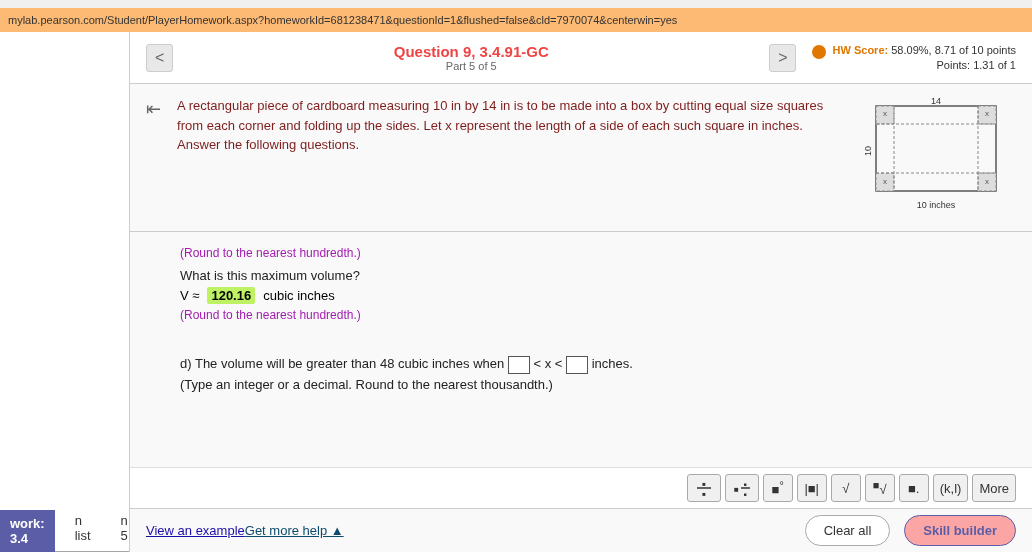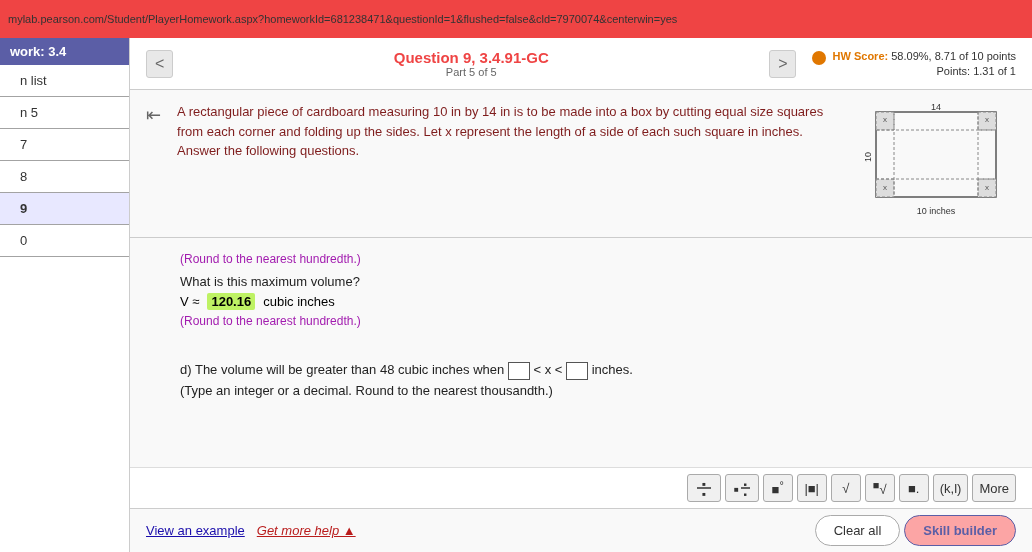--- a/index.html
+++ b/index.html
@@ -8,45 +8,47 @@
       font-size: 13px;
       background: #f0f0f0;
       width: 1032px;
       height: 552px;
       overflow: hidden;
       display: flex;
       flex-direction: column;
     }
     
     .browser-bar {
-      background: #ef4444;
+      background: #fdba74;
       padding: 3px 8px;
       font-size: 11px;
       color: #333;
       white-space: nowrap;
       overflow: hidden;
       text-overflow: ellipsis;
-      height: 38px;
-      display: flex;
-      align-items: center;
+      height: 24px;
+      display: flex;
+      align-items: center;
+      margin-top: 8px;
     }
     
     .main-container {
       display: flex;
       flex: 1;
       overflow: hidden;
     }
     
     .sidebar {
       width: 130px;
       background: #fff;
       border-right: 1px solid #ccc;
       display: flex;
-      flex-direction: column;
+      flex-direction: row;
       overflow-y: auto;
+      align-items: flex-end;
     }
     .sidebar-header {
       background: #5b5ea6;
       color: #fff;
       padding: 6px 10px;
       font-size: 13px;
       font-weight: bold;
     }
     .sidebar-item {
       padding: 8px 10px 8px 20px;
@@ -224,27 +226,26 @@
       display: flex;
       align-items: center;
       justify-content: space-between;
       padding: 6px 16px;
       background: #f9f9f9;
       border-top: 1px solid #ccc;
     }
     .bottom-left {
       display: flex;
       align-items: flex-start;
-      gap: 12px;
       font-size: 13px;
       color: #444;
     }
     .bottom-right {
       display: flex;
-      gap: 4px;
+      gap: 14px;
     }
     .btn-clear-all {
       padding: 7px 18px;
       border: 1px solid #aaa;
       background: #fff;
       border-radius: 18px;
       cursor: pointer;
       font-size: 13px;
       color: #333;
     }
@@ -426,21 +427,21 @@
 
         <button class="math-btn">
           <span>More</span>
         </button>
       </div>
     </div>
 
     <div class="bottom-bar">
       <div class="bottom-left">
         <span style="cursor:pointer; text-decoration:underline; color:#1a0dab;">View an example</span>
-        <span style="cursor:pointer; text-decoration:underline; color:#b91c1c;font-style:italic;">Get more help ▲</span>
+        <span style="cursor:pointer; text-decoration:underline; color:#0c4a6e;">Get more help ▲</span>
       </div>
       <div class="bottom-right">
         <button class="btn-clear-all">Clear all</button>
         <button class="btn-skill-builder">Skill builder</button>
       </div>
     </div>
   </div>
 </div>
 
 </body></html>

